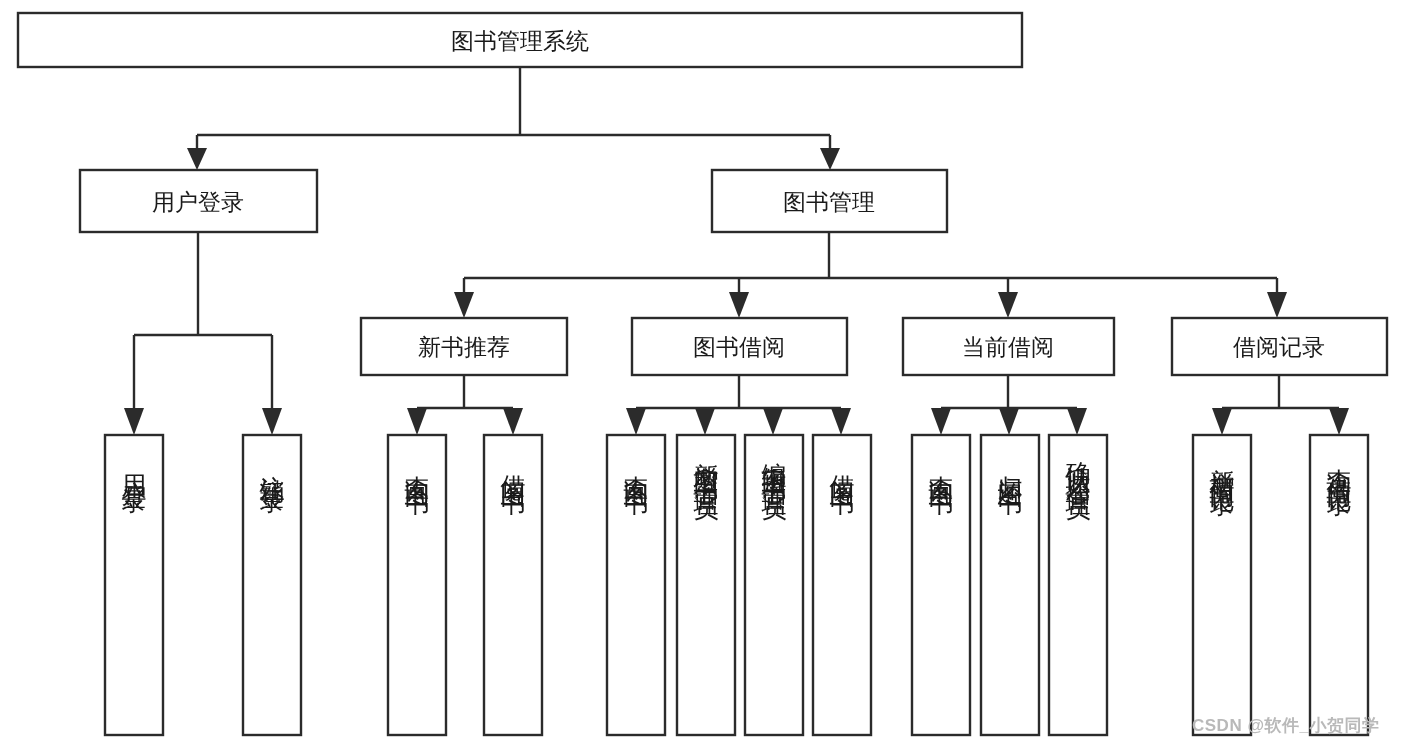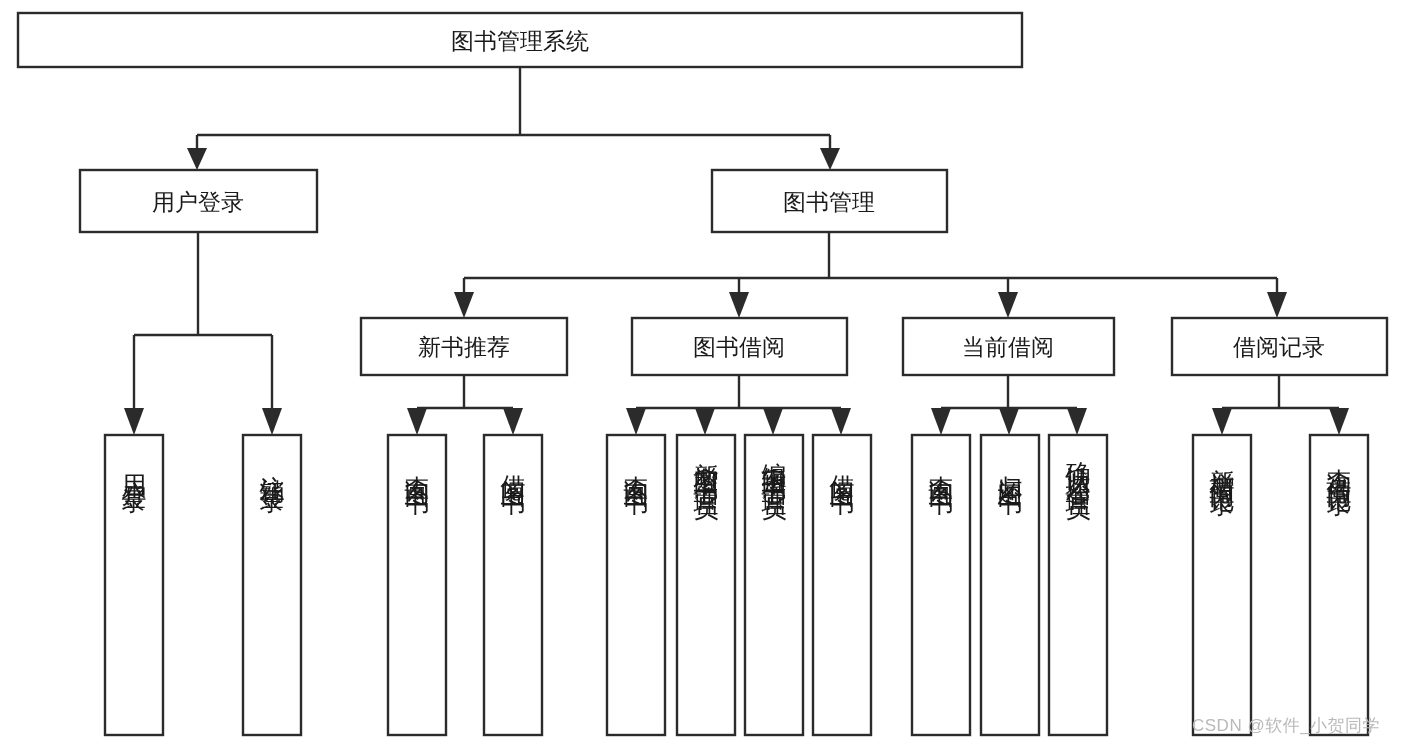--- a/index.html
+++ b/index.html
@@ -77,20 +77,21 @@
   }
   #watermark {
     position: absolute;
     left: 1192px;
     top: 714px;
     font-family: "Liberation Sans", "DejaVu Sans", sans-serif;
     font-size: 17px;
     color: #b9b9b9;
     white-space: nowrap;
     letter-spacing: 0.5px;
+    font-weight: bold;
   }
 </style>
 </head>
 <body>
 
 <div id="diagram-root">
 
   <svg id="flowchart" viewBox="0 0 1405 747" xmlns="http://www.w3.org/2000/svg">
 
     <g>

